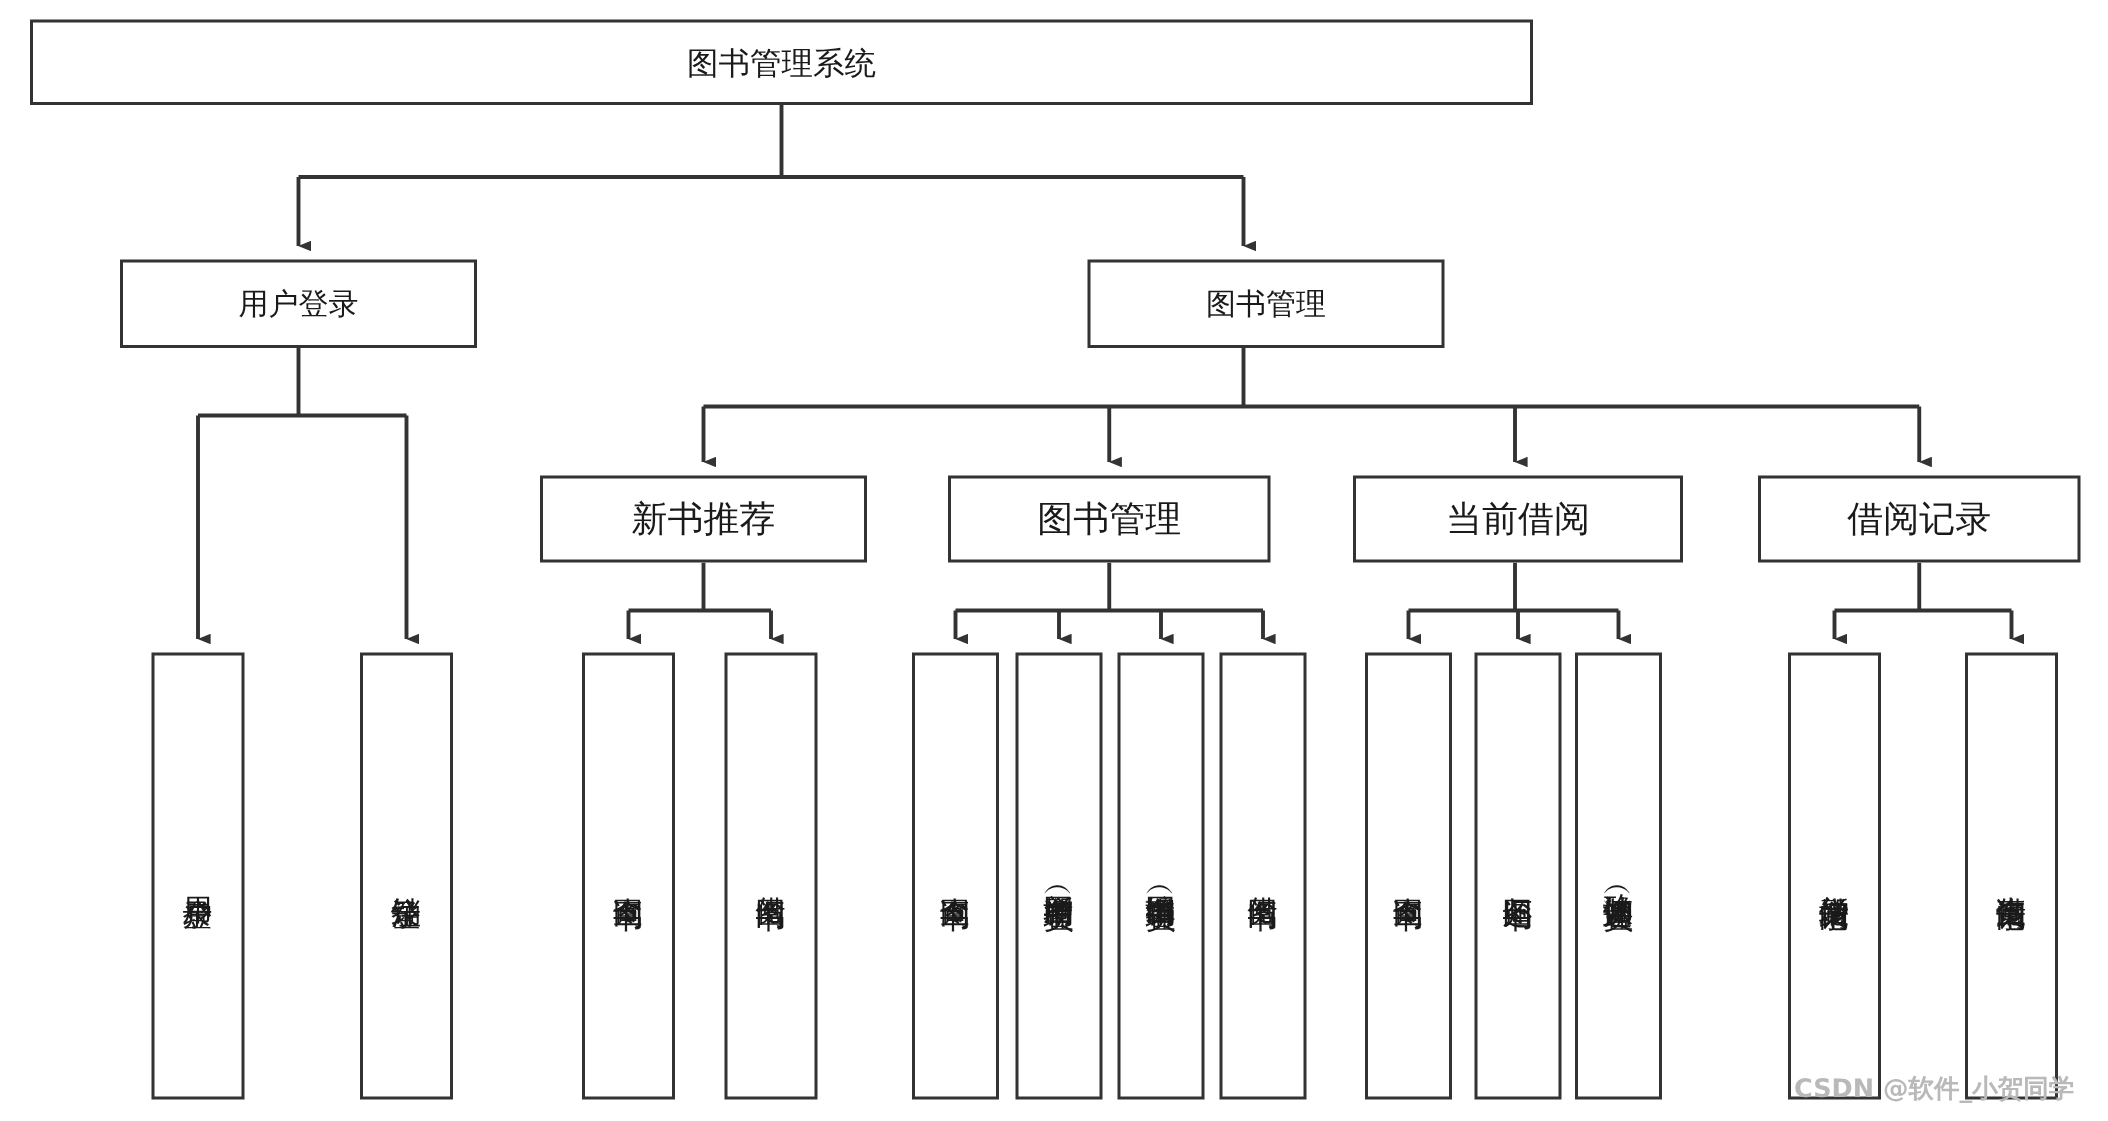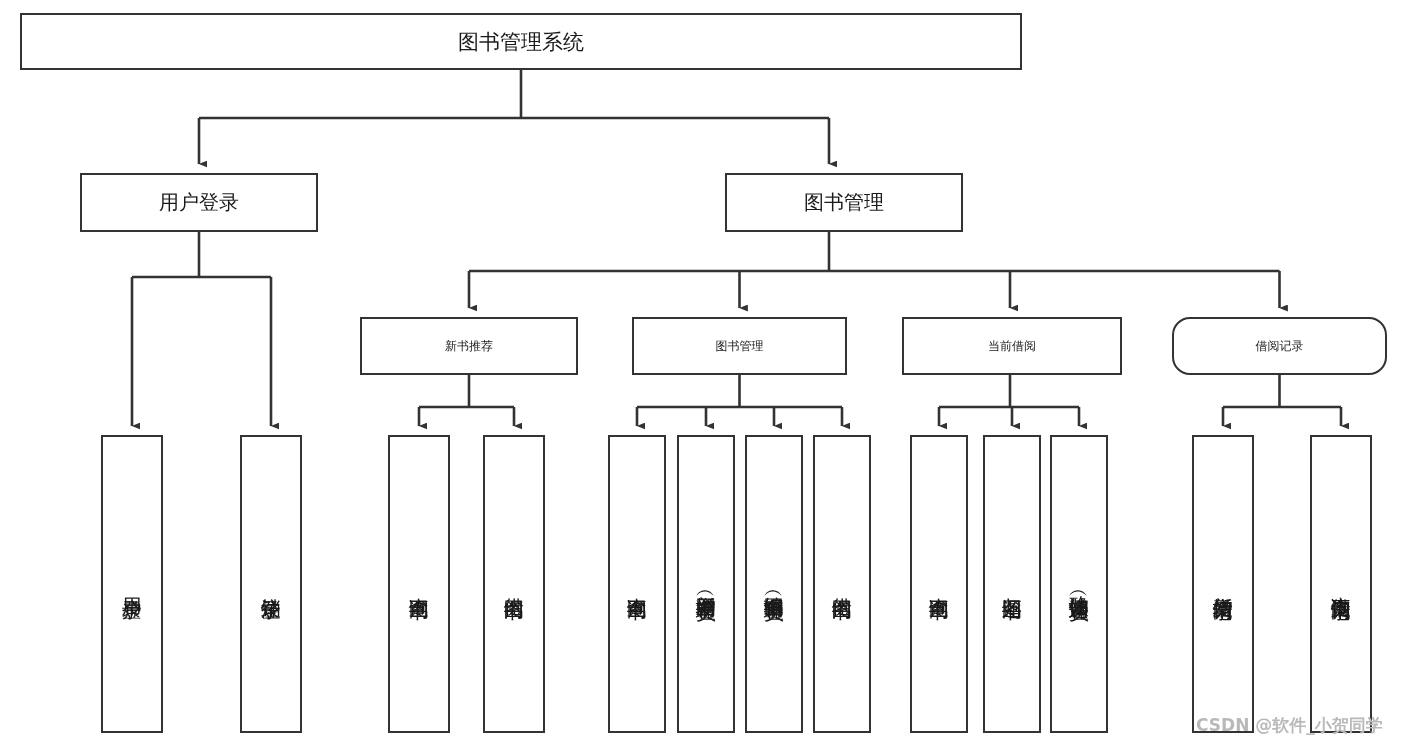--- a/index.html
+++ b/index.html
@@ -37,21 +37,21 @@
     color: #1a1a1a;
     font-family: "DejaVu Sans", "Liberation Sans", sans-serif;
   }
   .node-box.level-0 {
     font-size: 21px;
   }
   .node-box.level-1 {
     font-size: 20px;
   }
   .node-box.level-2 {
-    font-size: 12px;
+    font-size: 24px;
   }
   .node-box.leaf {
     font-size: 20px;
     writing-mode: vertical-rl;
     text-orientation: upright;
     letter-spacing: 1px;
     line-height: 1.12;
     padding: 6px 0;
   }
   .node-label {
@@ -131,21 +131,21 @@
       </div>
       <div class="node-box level-2" style="left: 360px; top: 317px; width: 218px; height: 58px;">
         <span class="node-label">新书推荐</span>
       </div>
       <div class="node-box level-2" style="left: 632px; top: 317px; width: 215px; height: 58px;">
         <span class="node-label">图书管理</span>
       </div>
       <div class="node-box level-2" style="left: 902px; top: 317px; width: 220px; height: 58px;">
         <span class="node-label">当前借阅</span>
       </div>
-      <div class="node-box level-2" style="left: 1172px; top: 317px; width: 215px; height: 58px; border-radius: 18px;">
+      <div class="node-box level-2" style="left: 1172px; top: 317px; width: 215px; height: 58px;">
         <span class="node-label">借阅记录</span>
       </div>
       <div class="node-box leaf" style="left: 101px; top: 435px; width: 62px; height: 298px;">
         <span class="node-label">用户登录</span>
       </div>
       <div class="node-box leaf" style="left: 240px; top: 435px; width: 62px; height: 298px;">
         <span class="node-label">注销登录</span>
       </div>
       <div class="node-box leaf" style="left: 388px; top: 435px; width: 62px; height: 298px;">
         <span class="node-label">查询图书</span>

